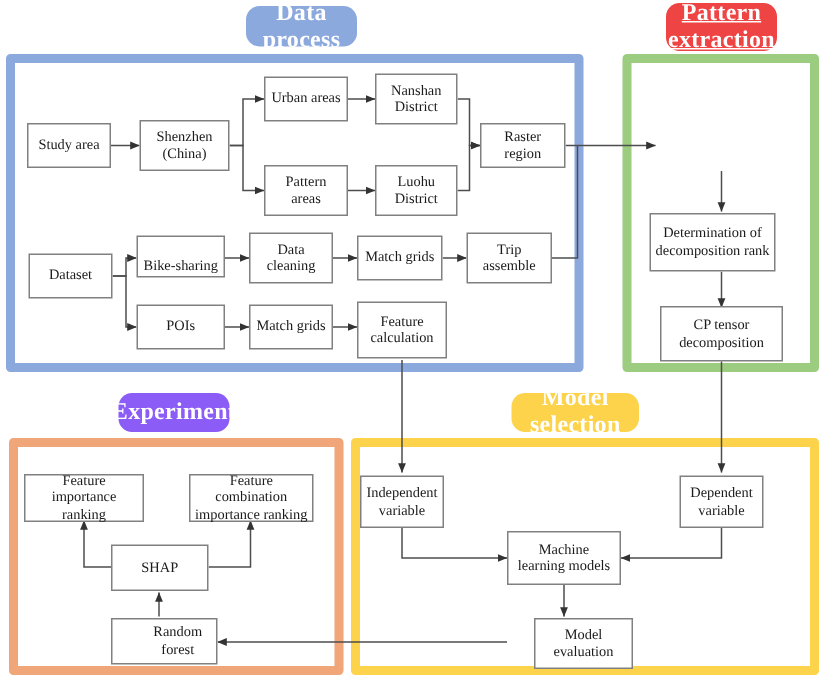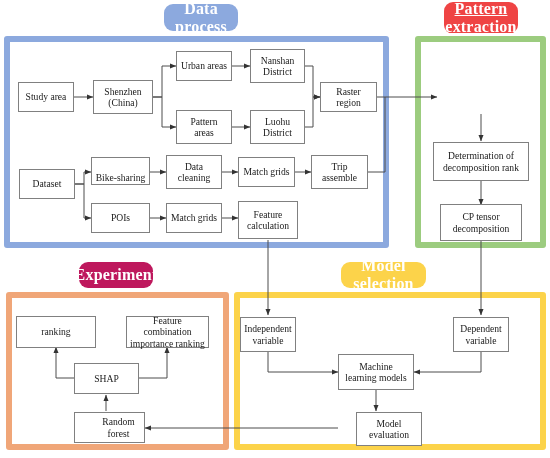--- a/index.html
+++ b/index.html
@@ -13,21 +13,21 @@
   .c-green{border:6px solid #9ccc7f;}
   .c-orange{border:6px solid #f0a678;}
   .c-yellow{border:6px solid #fcd34a;}
 
   .badge{position:absolute;box-sizing:border-box;border-radius:9px;
          display:flex;align-items:center;justify-content:center;text-align:center;
          color:#ffffff;font-weight:bold;font-size:16px;line-height:1.12;
          letter-spacing:.2px;z-index:6;}
   .b-blue{background:#8ca9de;}
   .b-green{background:#ef4444;text-decoration:underline;}
-  .b-orange{background:#be185d;}
+  .b-orange{background:#8b5cf6;}
   .b-yellow{background:#fcd34a;}
 
   .node{position:absolute;box-sizing:border-box;background:#ffffff;
         border:1px solid #808080;display:flex;align-items:center;justify-content:center;
         text-align:center;font-size:9.6px;line-height:1.18;color:#1a1a1a;
         padding:1px 2px;z-index:4;}
   .node span{display:block;}
 </style>
 </head>
 <body>
@@ -169,31 +169,32 @@
   <div class="node" style="left:166px;top:203px;width:56px;height:30px;">
     <span>Match grids</span>
   </div>
 
   <div class="node" style="left:238px;top:201px;width:60px;height:38px;flex-direction:column;">
     <span>Feature</span>
     <span>calculation</span>
   </div>
 
 
-  <div class="node" style="left:433px;top:142px;width:96px;height:39px;flex-direction:column;">
+  <div class="node" style="left:433px;top:142px;width:84px;height:39px;flex-direction:column;">
     <span>Determination of</span>
     <span>decomposition rank</span>
   </div>
 
   <div class="node" style="left:440px;top:204px;width:82px;height:37px;flex-direction:column;">
     <span>CP tensor</span>
     <span>decomposition</span>
   </div>
 
   <div class="node" style="left:16px;top:316px;width:80px;height:32px;flex-direction:column;">
+    <span>Feature importance</span>
     <span>ranking</span>
   </div>
 
   <div class="node" style="left:126px;top:316px;width:83px;height:32px;flex-direction:column;">
     <span>Feature combination</span>
     <span>importance ranking</span>
   </div>
 
   <div class="node" style="left:74px;top:363px;width:65px;height:31px;">
     <span>SHAP</span>

